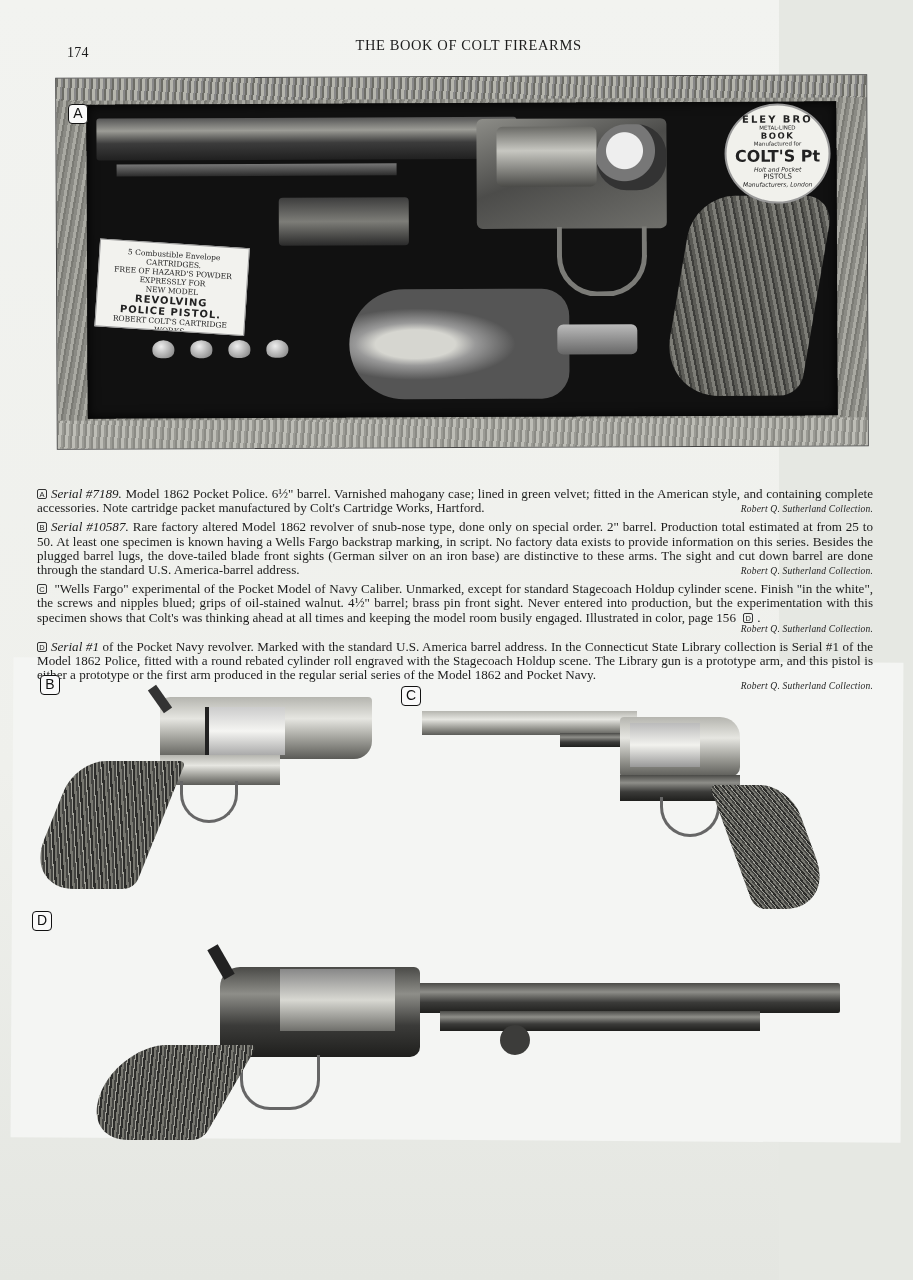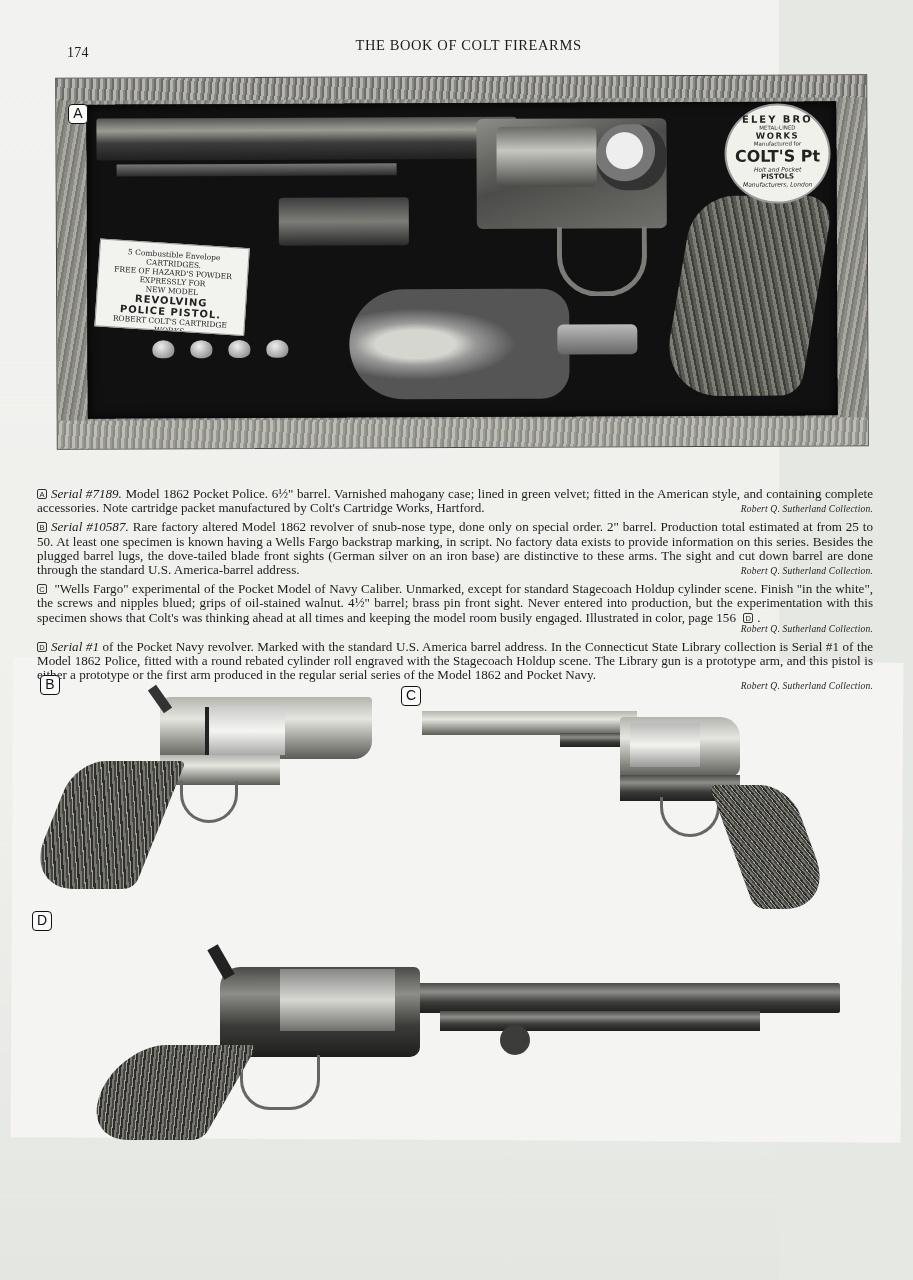--- a/index.html
+++ b/index.html
@@ -93,21 +93,21 @@
   .plate-a .caps-tin {
     position: absolute; left: 668px; top: 28px; width: 106px; height: 100px;
     border-radius: 50%; background: #f1f1ec; border: 2px solid #999;
     font-family: "DejaVu Sans", sans-serif; text-align: center; color: #222;
     padding-top: 8px;
   }
   .plate-a .caps-tin .t1 { font-size: 10px; font-weight: bold; letter-spacing: 2px; }
   .plate-a .caps-tin .t2 { font-size: 5.5px; }
   .plate-a .caps-tin .t3 { font-size: 8.5px; font-weight: bold; letter-spacing: 1.5px; }
   .plate-a .caps-tin .t4 { font-size: 16px; font-weight: bold; }
-  .plate-a .caps-tin .t5 { font-size: 7px; font-weight: bold; }
+  .plate-a .caps-tin .t5 { font-size: 7px; font-weight: normal; }
   .plate-a .caps-tin .t6 { font-size: 6px; font-style: italic; }
   .plate-a .flask {
     position: absolute; left: 292px; top: 212px; width: 220px; height: 110px;
     background: radial-gradient(ellipse at 30% 50%, #d6d6d0 0 40px, #999 60px, #555 100px);
     border-radius: 60px 30px 30px 60px;
   }
   .plate-a .flask-spout {
     position: absolute; left: 500px; top: 248px; width: 80px; height: 30px;
     background: linear-gradient(180deg, #bbb, #666); border-radius: 6px;
   }
@@ -191,21 +191,21 @@
       <div>FREE OF HAZARD'S POWDER</div>
       <div>EXPRESSLY FOR</div>
       <div>NEW MODEL</div>
       <div class="big">REVOLVING</div>
       <div class="big">POLICE PISTOL.</div>
       <div>ROBERT COLT'S CARTRIDGE WORKS</div>
     </div>
     <div class="caps-tin">
       <div class="t1">ELEY BRO</div>
       <div class="t2">METAL-LINED</div>
-      <div class="t3">WORKS</div>
+      <div class="t3">BOOK</div>
       <div class="t2">Manufactured for</div>
       <div class="t4">COLT'S Pt</div>
       <div class="t6">Holt and Pocket</div>
       <div class="t5">PISTOLS</div>
       <div class="t6">Manufacturers, London</div>
     </div>
     <div class="flask"></div>
     <div class="flask-spout"></div>
     <div class="bullets"><i></i><i></i><i></i><i></i></div>
     <div class="bottom-edge"></div>

